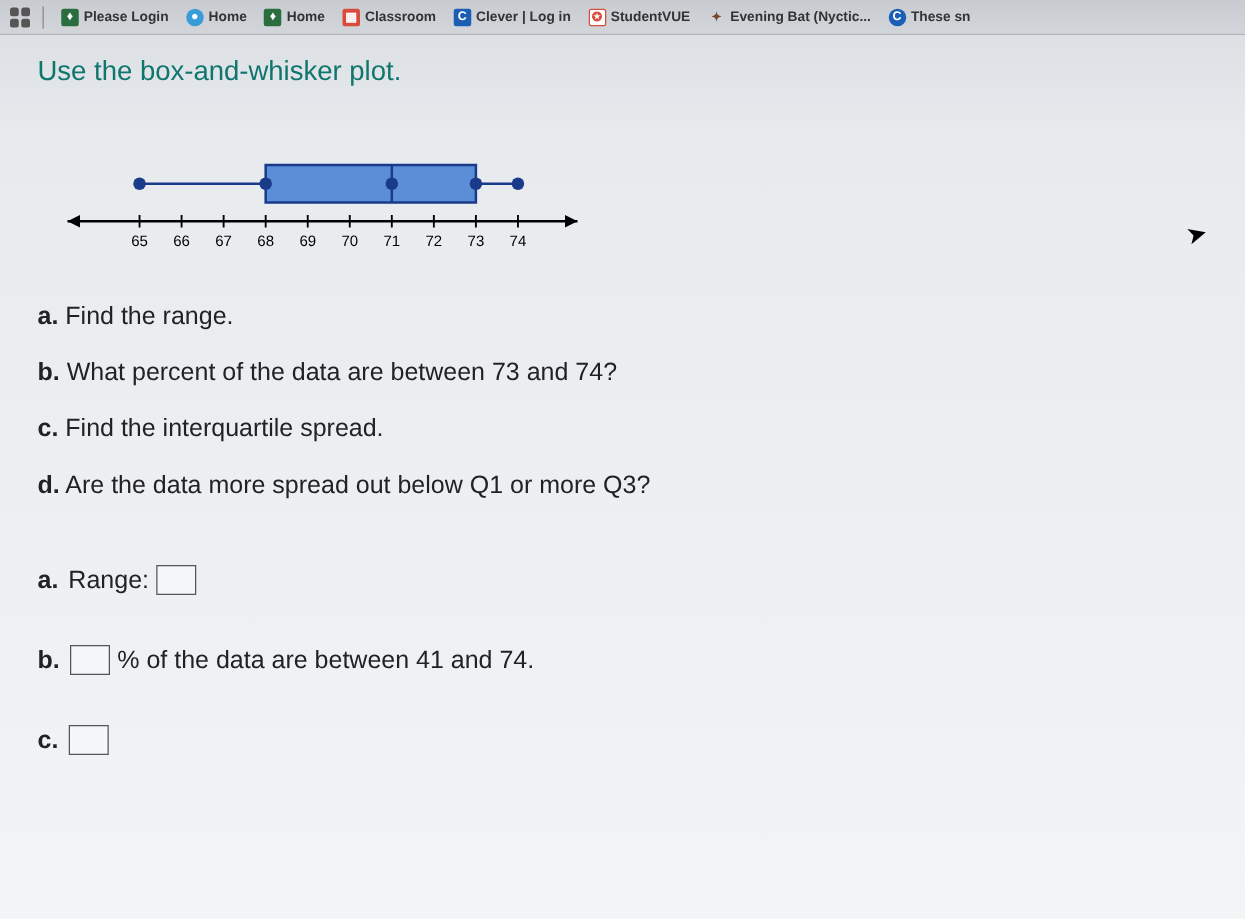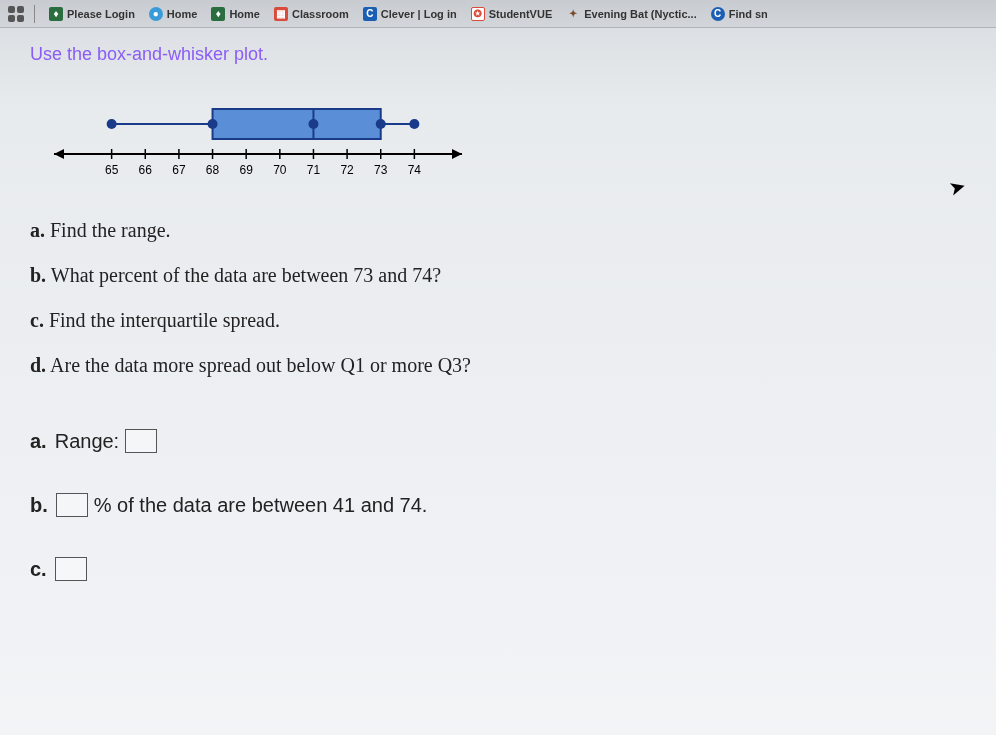--- a/index.html
+++ b/index.html
@@ -55,39 +55,38 @@
     align-items: center;
     justify-content: center;
     font-size: 10px;
     color: #fff;
     border-radius: 2px;
   }
   .content {
     padding: 16px 30px;
   }
   .heading {
-    font-size: 18px;
-    margin-bottom: 14px;
-    color: #8b5cf6;
+    font-size: 22px;
+    margin-bottom: 32px;
+    color: #0f766e;
   }
   .plot-wrap {
     margin: 10px 0 30px 18px;
     text-align: right;
   }
   .plot-svg {
     display: block;
   }
   .q-list {
     margin-top: 18px;
   }
   .q-item {
     font-size: 20px;
     color: #222;
     margin-bottom: 22px;
-    font-family: Liberation Serif, serif;
   }
   .q-item b { font-weight: 700; }
   .answers {
     margin-top: 52px;
   }
   .ans-row {
     display: flex;
     align-items: center;
     font-size: 20px;
     color: #222;
@@ -146,21 +145,21 @@
   <div class="bm-item">
     <span class="favicon" style="background:#fff;color:#d94b3a;border:1px solid #d94b3a">✪</span>
     <span>StudentVUE</span>
   </div>
   <div class="bm-item">
     <span class="favicon" style="background:transparent;color:#7a4a2a">✦</span>
     <span>Evening Bat (Nyctic...</span>
   </div>
   <div class="bm-item">
     <span class="favicon" style="background:#1a5fb4;border-radius:50%">C</span>
-    <span>Find sn</span>
+    <span>These sn</span>
   </div>
 </div>
 
 <div class="content">
   <div class="heading">Use the box-and-whisker plot.</div>
 
   <div class="plot-wrap">
     <svg class="plot-svg" id="boxplot" width="420" height="110">
         <line x1="6" y1="75" x2="414" y2="75" stroke="#000" stroke-width="2"></line>
         <polygon points="6,75 16,70 16,80" fill="#000"></polygon>

